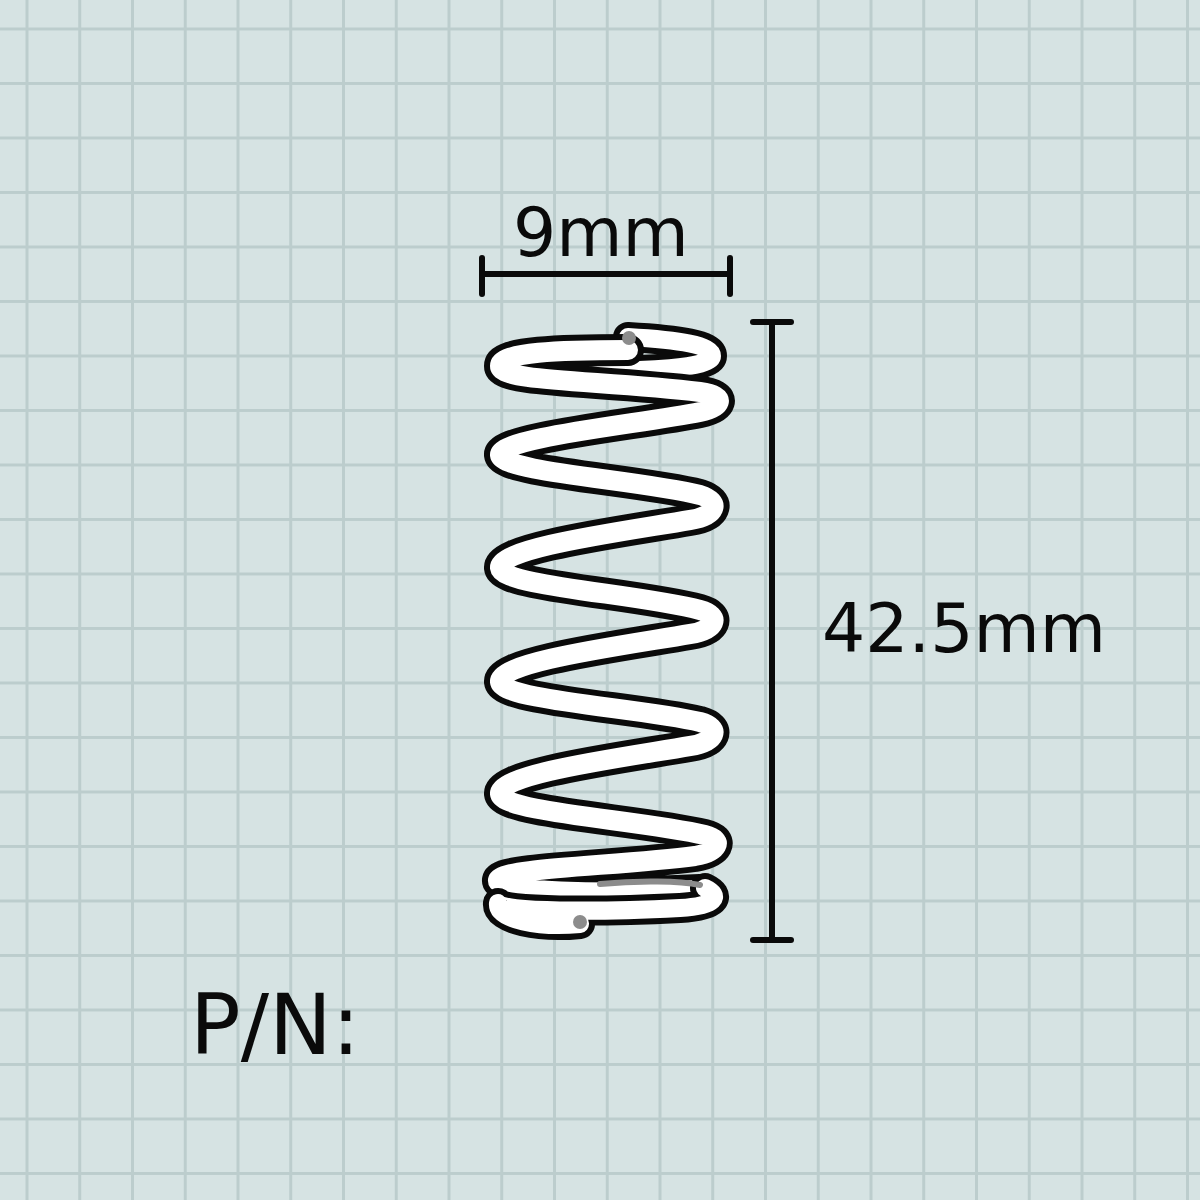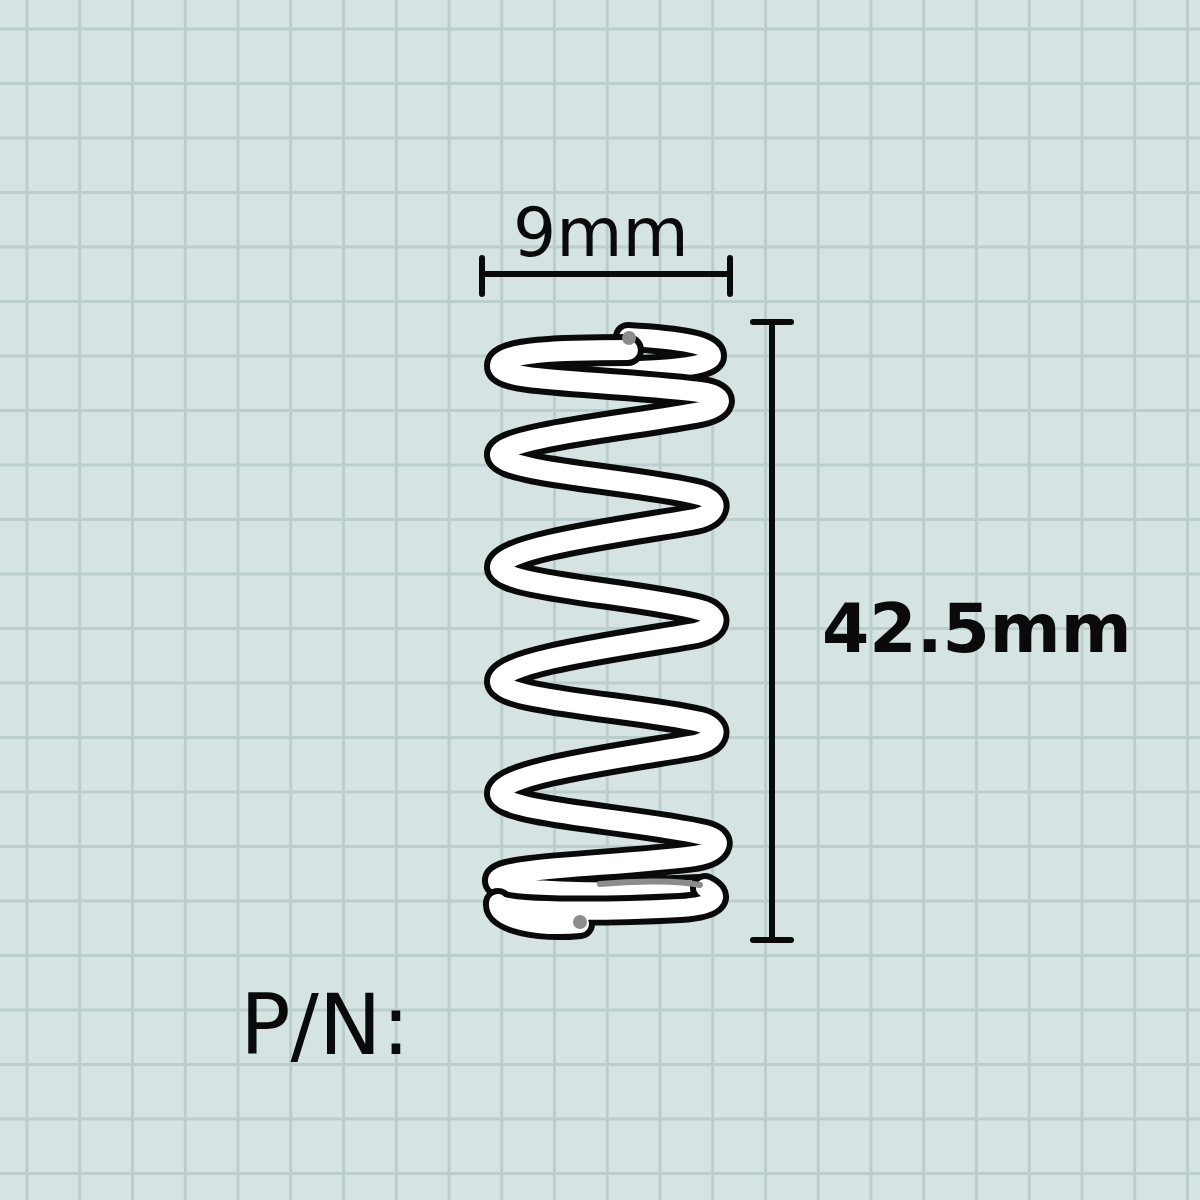--- a/index.html
+++ b/index.html
@@ -9,22 +9,22 @@
       background-image:
         linear-gradient(to right, #bccdcd 0, #bccdcd 3px, transparent 3px),
         linear-gradient(to bottom, #bccdcd 0, #bccdcd 3px, transparent 3px);
       background-size: 52.75px 54.5px;
       background-position: 25.5px 27.5px;
       font-family: "DejaVu Sans", sans-serif;
       color: #0a0a0a;
     }
     .label { position: absolute; white-space: nowrap; line-height: 1; }
     #width-label { left: 513px; top: 155px; font-size: 68px; margin-top: 44px; }
-    #height-label { left: 822px; top: 595px; font-size: 68px; font-weight: bold; }
-    #pn-block { position: absolute; left: 190px; top: 982px; width: 220px; text-align: right; font-size: 84px; line-height: 86px; }
+    #height-label { left: 822px; top: 595px; font-size: 68px; }
+    #pn-block { position: absolute; left: 190px; top: 982px; width: 220px; font-size: 84px; line-height: 86px; }
     #pn-block .line { display: block; }
     svg { position: absolute; left: 0; top: 0; }
   </style>
 </head>
 <body>
 
 <svg width="1200" height="1200" viewBox="0 0 1200 1200">
 
   <g stroke="#0a0a0a" stroke-width="6" stroke-linecap="round">
     <line x1="482" y1="274" x2="730" y2="274"></line>

